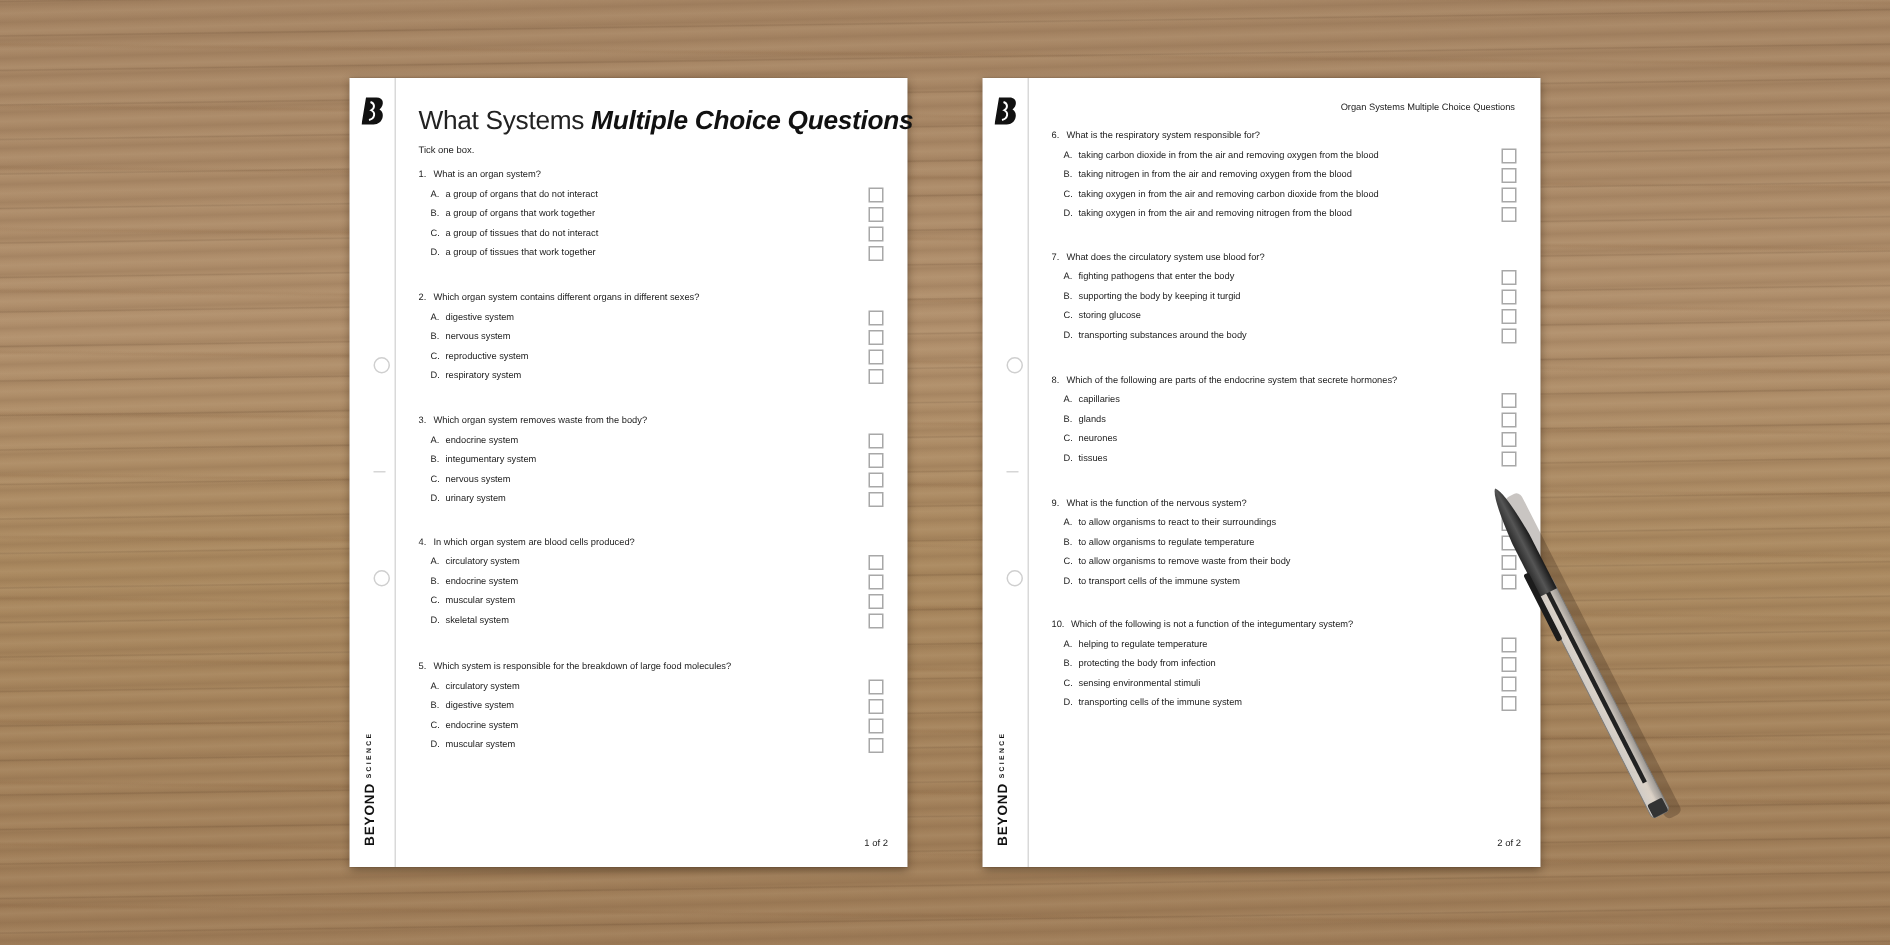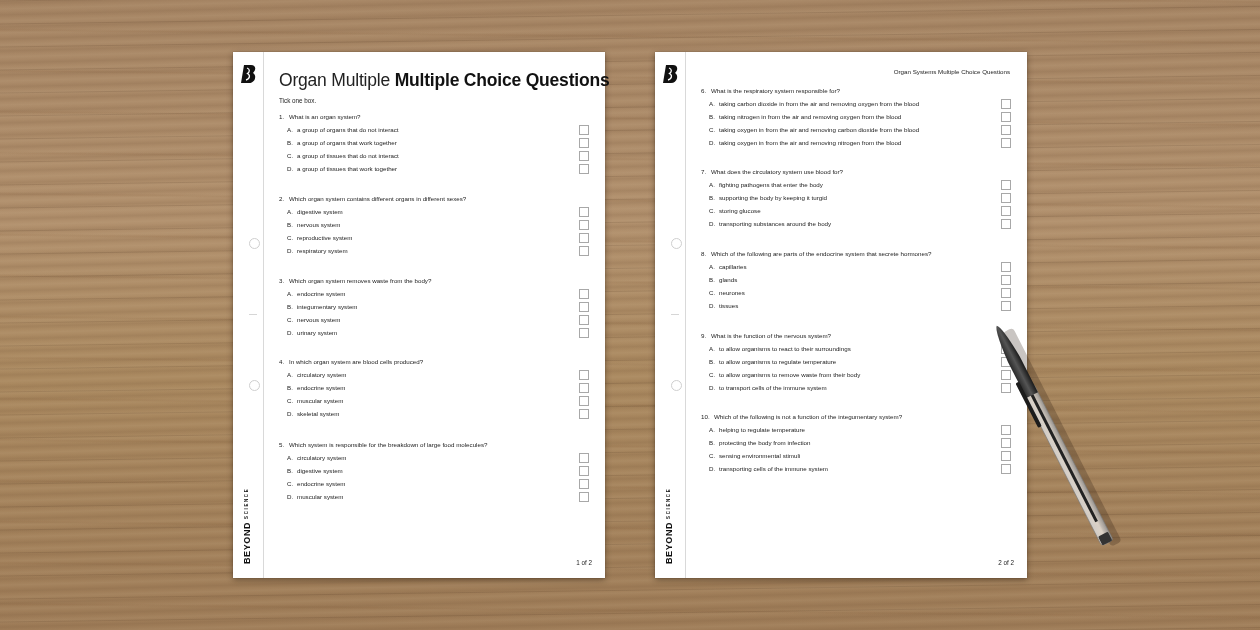--- a/index.html
+++ b/index.html
@@ -40,21 +40,21 @@
     position: absolute; left: 11px; bottom: 0;
     transform-origin: left bottom; transform: rotate(-90deg) translate(0, 6px);
     white-space: nowrap; font-family: "Liberation Sans", sans-serif;
   }
   .brand .b1 { font-weight: bold; font-size: 9px; letter-spacing: 0.6px; color: #111; }
   .brand .b2 { font-weight: bold; font-size: 4.5px; letter-spacing: 1.6px; color: #111; margin-left: 3px; vertical-align: 2px; }
   .title {
     position: absolute; left: 46px; top: 18px; font-family: "Liberation Sans", sans-serif;
     font-size: 17.5px; color: #222; white-space: nowrap; letter-spacing: -0.2px;
   }
-  .title .bold { font-weight: bold; color: #111; }
+  .title .bold { font-weight: bold; color: #111; font-style: italic; }
   .running-head {
     position: absolute; right: 17px; top: 16px; font-size: 6.2px; color: #222;
     font-family: "Liberation Sans", sans-serif;
   }
   .instructions {
     position: absolute; left: 46px; top: 45px; font-size: 6.3px; color: #222;
     font-family: "Liberation Sans", sans-serif;
   }
   .q {
     position: absolute; left: 46px; right: 16px;
@@ -89,21 +89,21 @@
     <div class="tick-mark" style="top:262px"></div>
     <div class="hole" style="top:328px"></div>
     <div class="brand">
       <div class="brand-text">
         <span class="b1">BEYOND</span><span class="b2">SCIENCE</span>
       </div>
     </div>
   </div>
 
   <div class="title">
-    <span>Organ Multiple</span>
+    <span>What Systems</span>
     <span class="bold">Multiple Choice Questions</span>
   </div>
   <div class="instructions">Tick one box.</div>
 
   <div class="q" style="top:58px">
     <div class="q-stem"><span class="num">1.</span><span>What is an organ system?</span></div>
     <div class="opt"><span class="letter">A.</span><span>a group of organs that do not interact</span><span class="box"></span></div>
     <div class="opt"><span class="letter">B.</span><span>a group of organs that work together</span><span class="box"></span></div>
     <div class="opt"><span class="letter">C.</span><span>a group of tissues that do not interact</span><span class="box"></span></div>
     <div class="opt"><span class="letter">D.</span><span>a group of tissues that work together</span><span class="box"></span></div>

